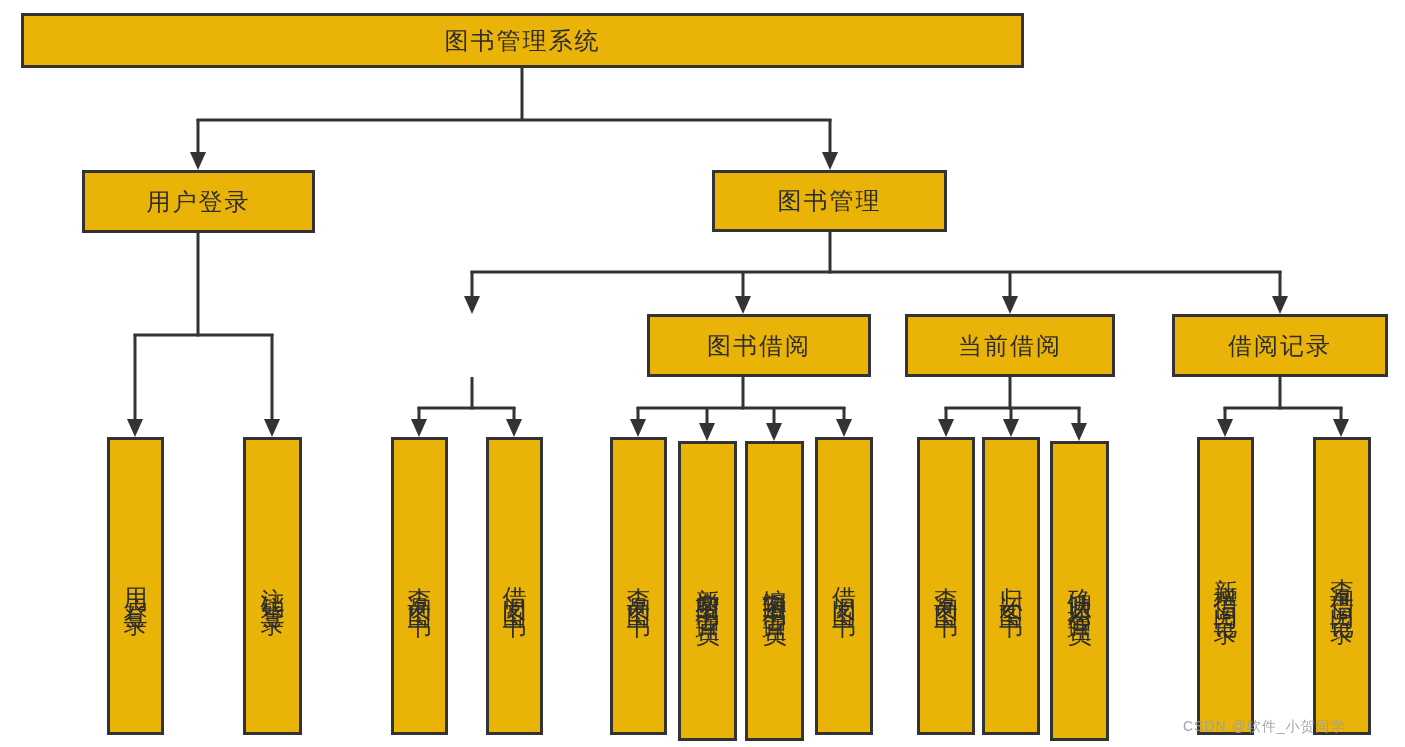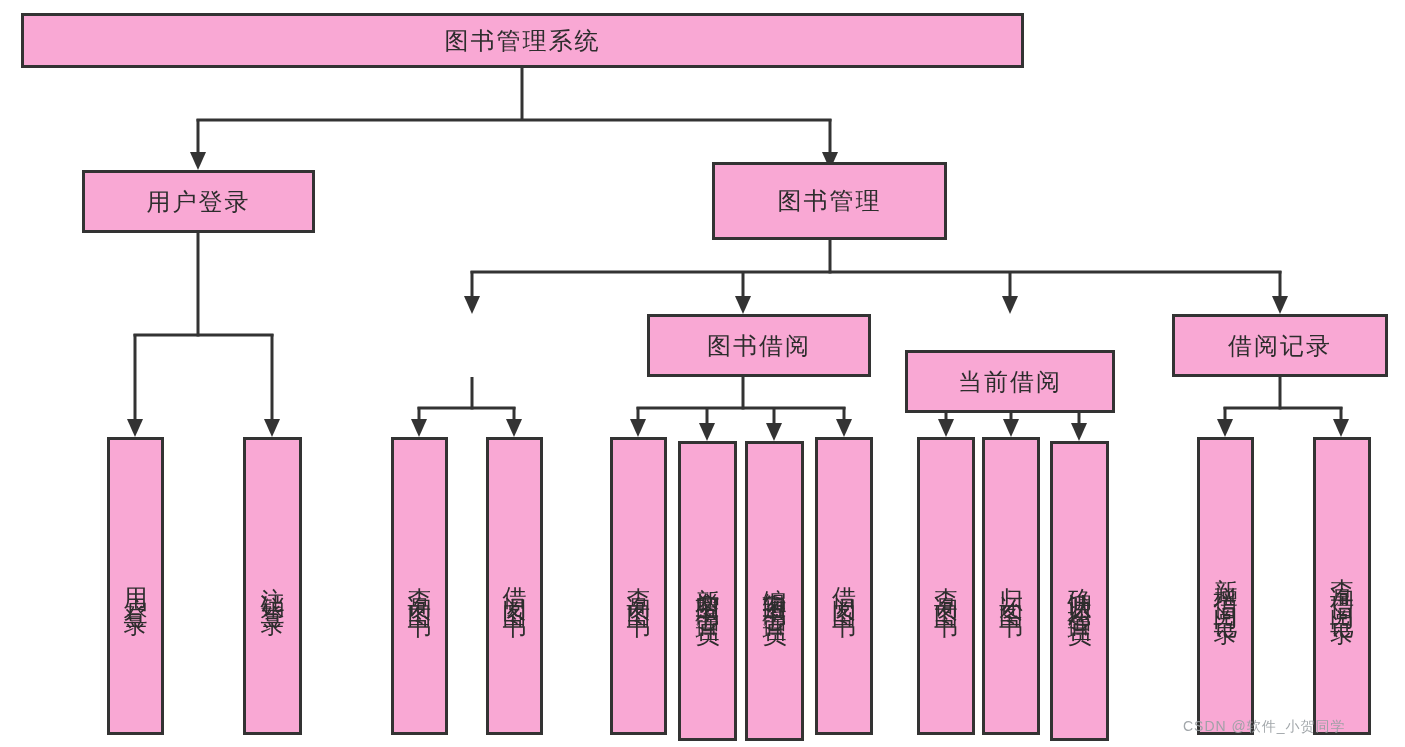--- a/index.html
+++ b/index.html
@@ -26,21 +26,21 @@
     stroke: #333333;
     stroke-width: 3;
   }
   .connectors polygon {
     fill: #333333;
     stroke: none;
   }
   .box {
     position: absolute;
     box-sizing: border-box;
-    background: #f9a8d4;
+    background: #eab308;
     border: 3px solid #333333;
     display: flex;
     align-items: center;
     justify-content: center;
     text-align: center;
   }
   .hlabel {
     font-size: 24px;
     letter-spacing: 2px;
     white-space: nowrap;
@@ -137,28 +137,28 @@
     <polygon points="1333,419 1349,419 1341,437"></polygon>
   </svg>
 
   <div class="box" style="left:21px; top:13px; width:1003px; height:55px;">
     <span class="hlabel">图书管理系统</span>
   </div>
 
   <div class="box" style="left:82px; top:170px; width:233px; height:63px;">
     <span class="hlabel">用户登录</span>
   </div>
-  <div class="box" style="left:712px; top:162px; width:235px; height:78px;">
+  <div class="box" style="left:712px; top:170px; width:235px; height:62px;">
     <span class="hlabel">图书管理</span>
   </div>
 
   <div class="box" style="left:631px; top:314px; width:224px; height:63px;margin-left:16px;">
     <span class="hlabel">图书借阅</span>
   </div>
-  <div class="box" style="left:905px; top:314px; width:210px; height:63px;margin-top:36px;">
+  <div class="box" style="left:905px; top:314px; width:210px; height:63px;">
     <span class="hlabel">当前借阅</span>
   </div>
   <div class="box" style="left:1172px; top:314px; width:216px; height:63px;">
     <span class="hlabel">借阅记录</span>
   </div>
 
   <div class="box" style="left:107px; top:437px; width:57px; height:298px;">
     <span class="vlabel">用户登录</span>
   </div>
   <div class="box" style="left:243px; top:437px; width:59px; height:298px;">

